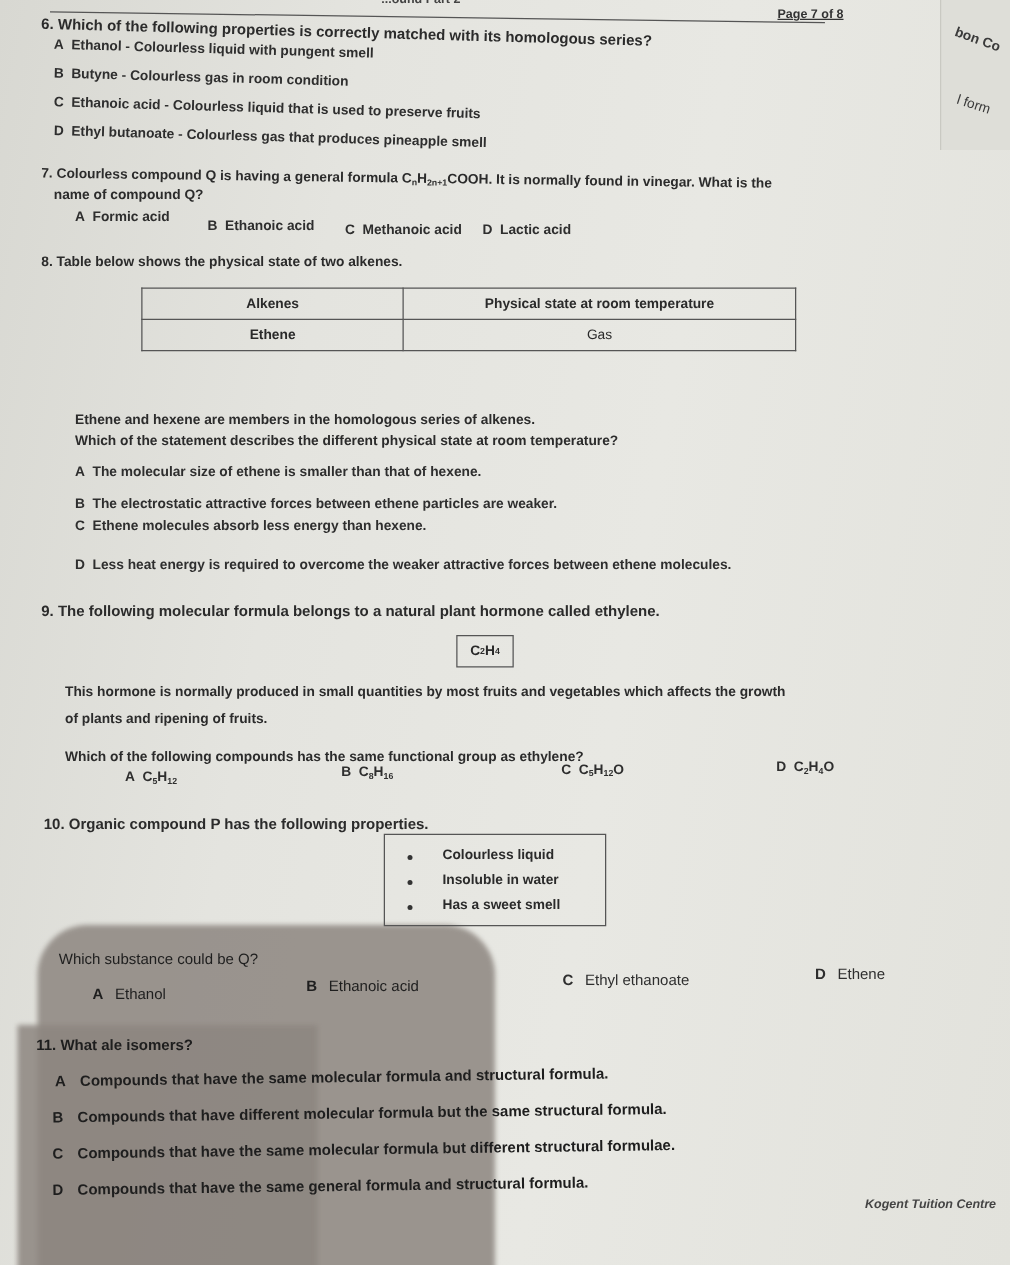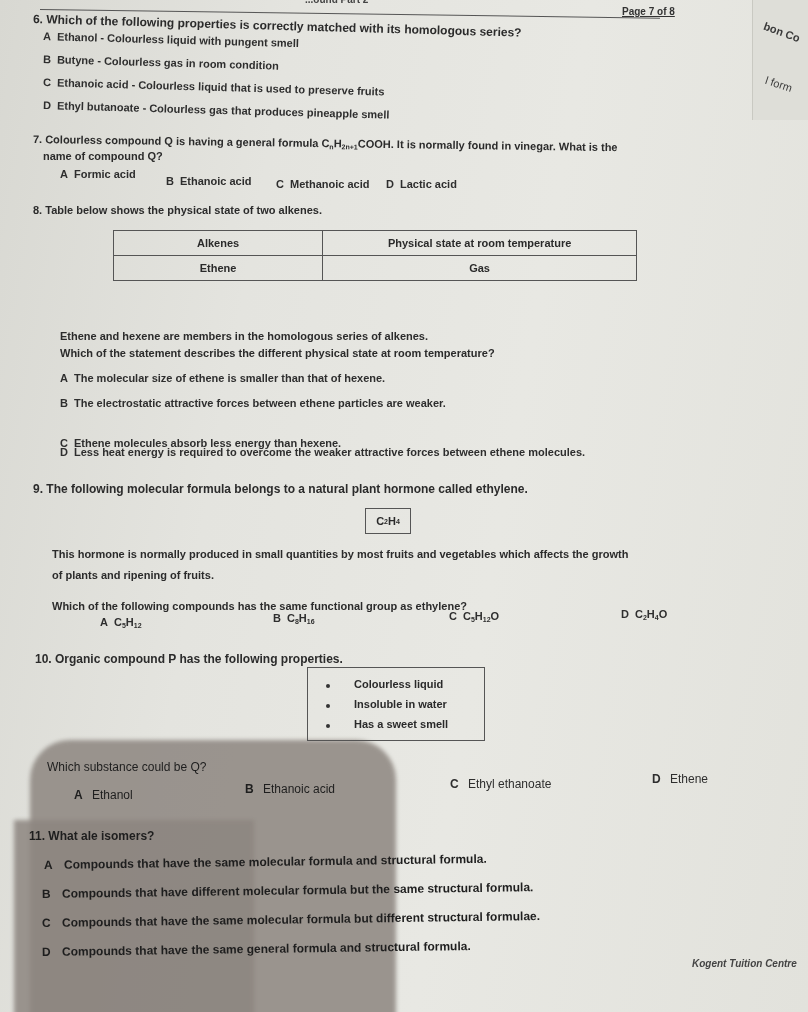--- a/index.html
+++ b/index.html
@@ -103,21 +103,21 @@
       font-weight: bold;
       color: #2a2a2a;
     }
     table.alk td, table.alk th {
       border: 1.5px solid #555;
       text-align: center;
       height: 24px;
       padding: 0;
     }
     table.alk th { font-weight: bold; margin-top: 16px; }
-    table.alk td.state { font-weight: bold; }
+    table.alk td.state { font-weight: normal; }
     .formula-box {
       position: absolute;
       left: 365px; top: 508px;
       width: 44px; height: 24px;
       border: 1.5px solid #555;
       font-size: 11px;
       font-weight: bold;
       display: flex;
       align-items: center;
       justify-content: center;
@@ -219,21 +219,21 @@
 </tbody>
   </table>
 <div class="q" style="left:60px;top:330px;font-size:11px;">Ethene and hexene are members in the homologous series of alkenes.</div>
 <div class="q" style="left:60px;top:347px;font-size:11px;">Which of the statement describes the different physical state at room temperature?</div>
 <div class="opt" style="left:60px;top:372px;">
   <span class="letter">A</span><span>The molecular size of ethene is smaller than that of hexene.</span>
 </div>
 <div class="opt" style="left:60px;top:397px;">
   <span class="letter">B</span><span>The electrostatic attractive forces between ethene particles are weaker.</span>
 </div>
-<div class="opt" style="left:60px;top:437px;">
+<div class="opt" style="left:60px;top:415px;">
   <span class="letter">C</span><span>Ethene molecules absorb less energy than hexene.</span>
 </div>
 <div class="opt" style="left:60px;top:446px;">
   <span class="letter">D</span><span>Less heat energy is required to overcome the weaker attractive forces between ethene molecules.</span>
 </div>
 
 <div class="q" style="left:33px;top:482px;font-size:12px;">9. The following molecular formula belongs to a natural plant hormone called ethylene.</div>
 <div class="formula-box">
   <span>C</span>
     <sub>2</sub>

